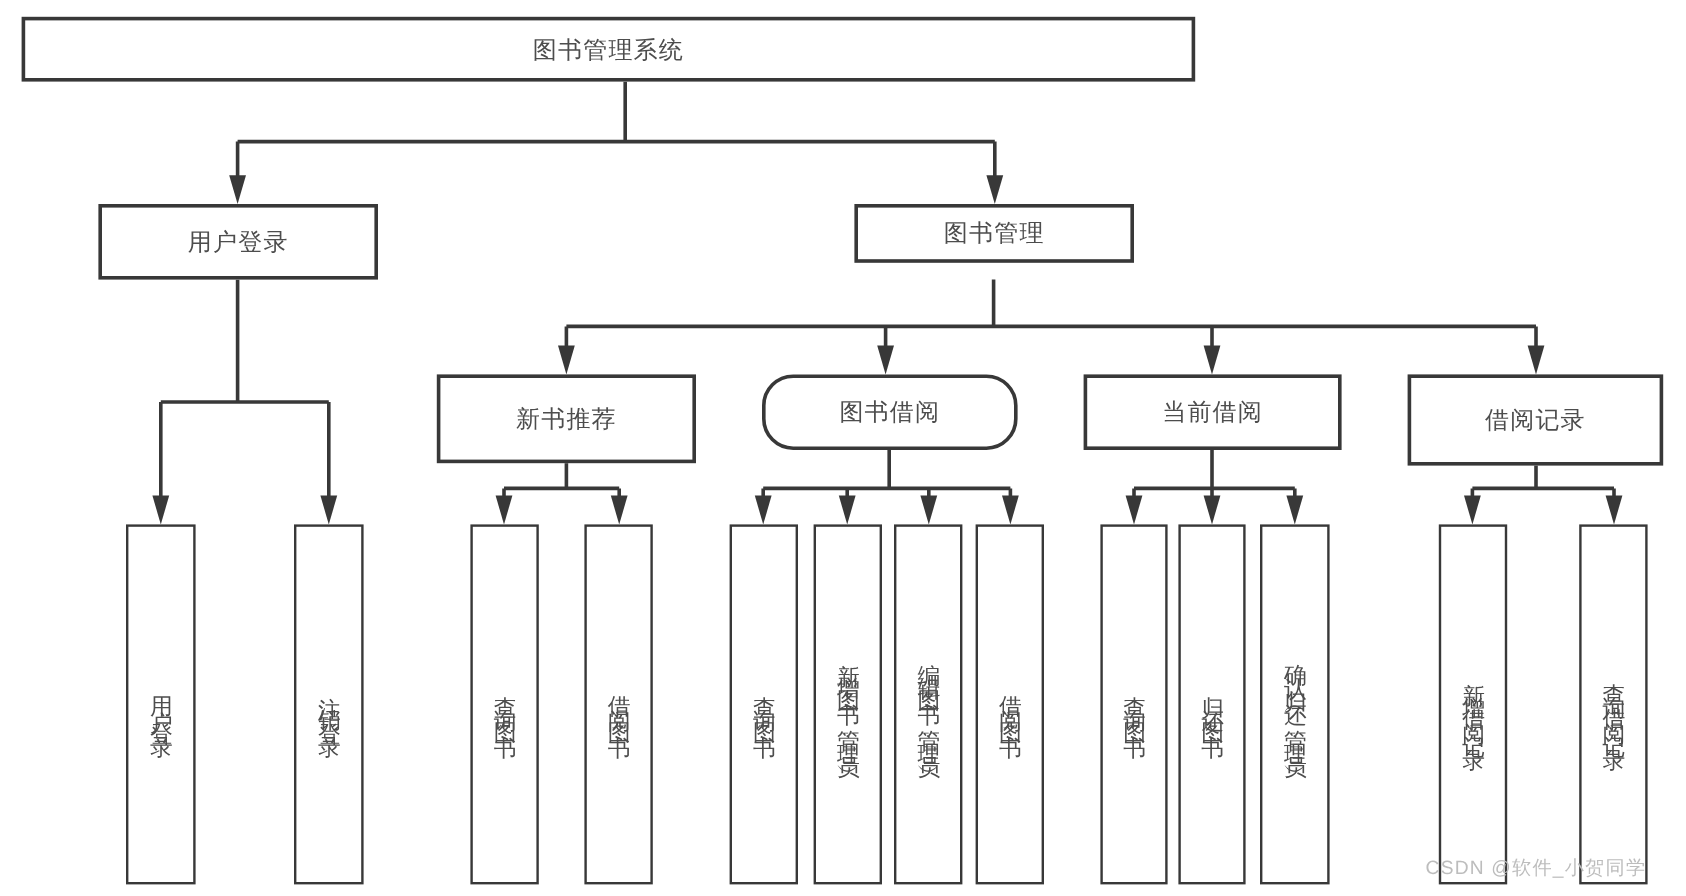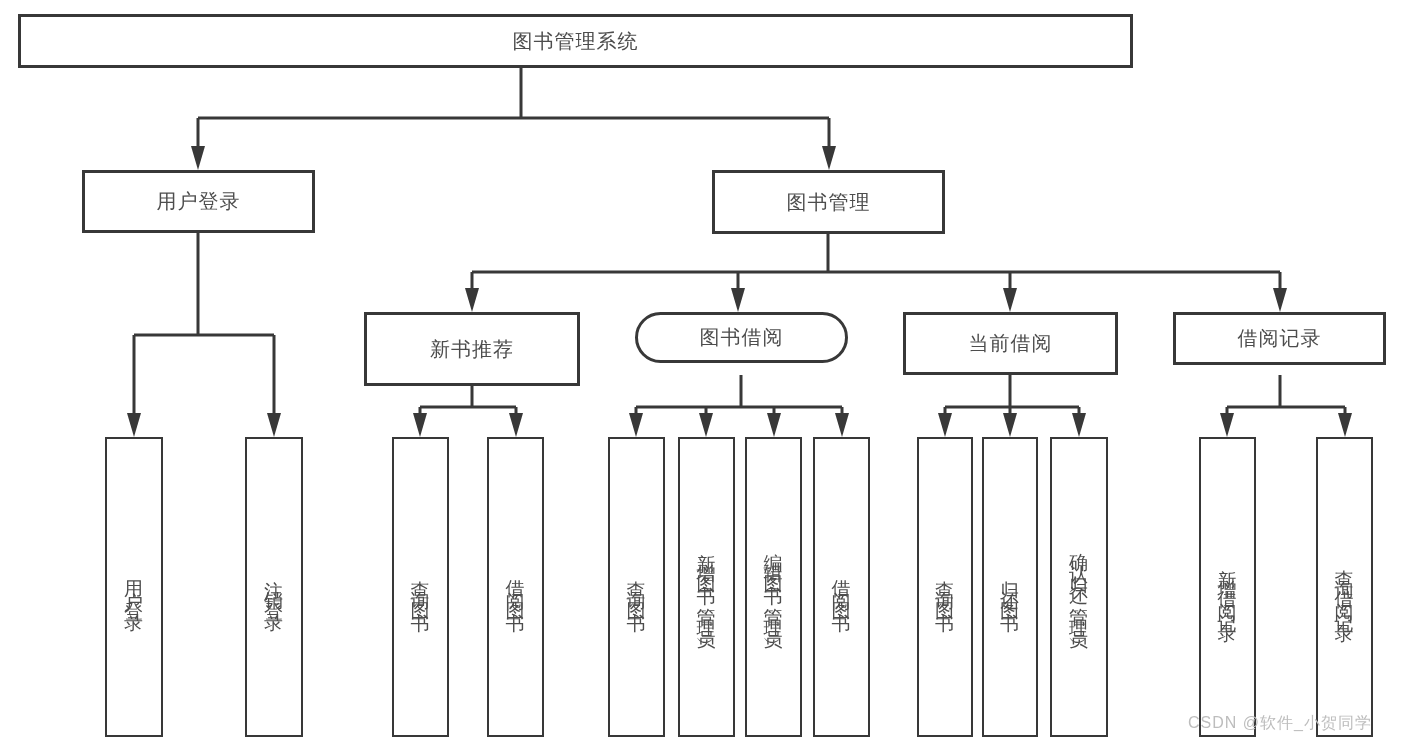--- a/index.html
+++ b/index.html
@@ -21,27 +21,27 @@
     border:3px solid var(--line);background:var(--boxbg);
     display:flex;align-items:center;justify-content:center;
   }
   .h{font-size:20px;letter-spacing:1px;white-space:nowrap;}
   .leaf{border-width:2.5px;}
   .vtext{
     writing-mode:vertical-rl;text-orientation:mixed;
     font-size:19px;line-height:1;letter-spacing:11px;
   }
   
-  #n-root{left:18px;top:14px;width:1115px;height:54px;}
+  #n-root{left:18px;top:14px;width:978px;height:54px;}
   #n-b1{left:82px;top:170px;width:233px;height:63px;}
-  #n-b2{left:712px;top:170px;width:233px;height:64px;}
+  #n-b2{left:712px;top:170px;width:233px;height:49px;}
   #n-c1{left:364px;top:312px;width:216px;height:74px;}
-  #n-c2{left:635px;top:312px;width:213px;height:51px;border-radius:26px;}
+  #n-c2{left:635px;top:312px;width:213px;height:63px;border-radius:26px;}
   #n-c3{left:903px;top:312px;width:215px;height:63px;text-align:right;}
-  #n-c4{left:1173px;top:312px;width:213px;height:53px;}
+  #n-c4{left:1173px;top:312px;width:213px;height:76px;}
   .leaf{top:437px;height:300px;}
   #n-a1{left:105px;width:58px;}
   #n-a2{left:245px;width:58px;}
   #n-bb1{left:392px;width:57px;}
   #n-bb2{left:487px;width:57px;}
   #n-cc1{left:608px;width:57px;}
   #n-cc2{left:678px;width:57px;}
   #n-cc3{left:745px;width:57px;}
   #n-cc4{left:813px;width:57px;}
   #n-dd1{left:917px;width:56px;}

